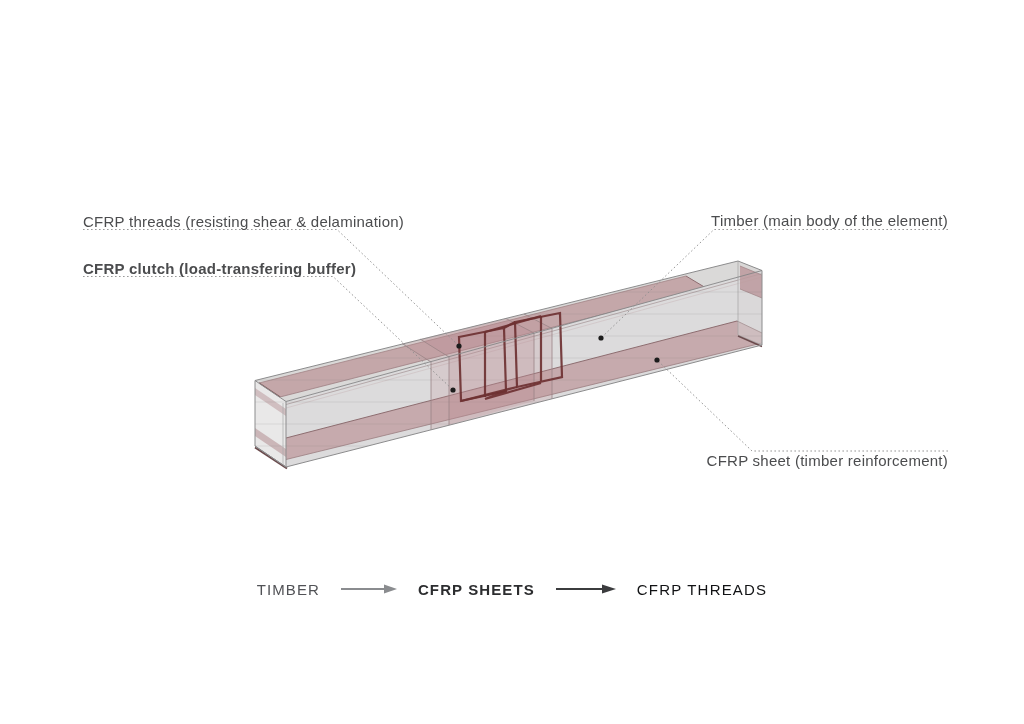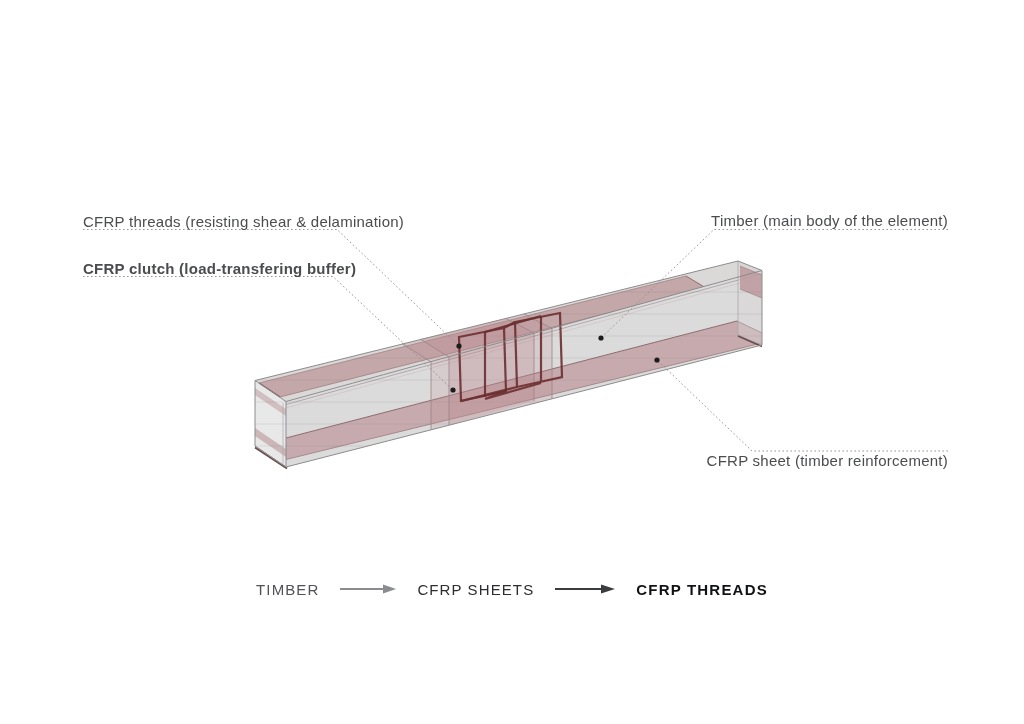--- a/index.html
+++ b/index.html
@@ -28,22 +28,22 @@
   .edge-light{stroke:#a3a3a3;stroke-width:0.7;fill:none;}
   .partition{stroke:#9b8487;stroke-width:0.8;fill:none;}
 
   
   .flow-bar{
     position:absolute;left:0;right:0;top:577px;height:24px;
     display:flex;justify-content:center;align-items:center;gap:20px;
   }
   .flow-step{font-size:15px;letter-spacing:1.1px;white-space:nowrap;}
   .flow-step.s1{color:var(--flow-step1,#515256);}
-  .flow-step.s2{color:var(--flow-step2,#2c2d2f);}
-  .flow-step.s3{color:var(--flow-step3,#111214);font-weight:bold;letter-spacing:1.2px;}
+  .flow-step.s2{color:var(--flow-step2,#2c2d2f);font-weight:bold;}
+  .flow-step.s3{color:var(--flow-step3,#111214);font-weight:normal;letter-spacing:1.2px;}
   .flow-arrow{display:block;}
 </style>
 </head>
 <body>
 
 <div class="canvas">
 
   <svg class="diagram-svg" width="1024" height="724" viewBox="0 0 1024 724">
     <defs>
       <clipPath id="beamClip">

